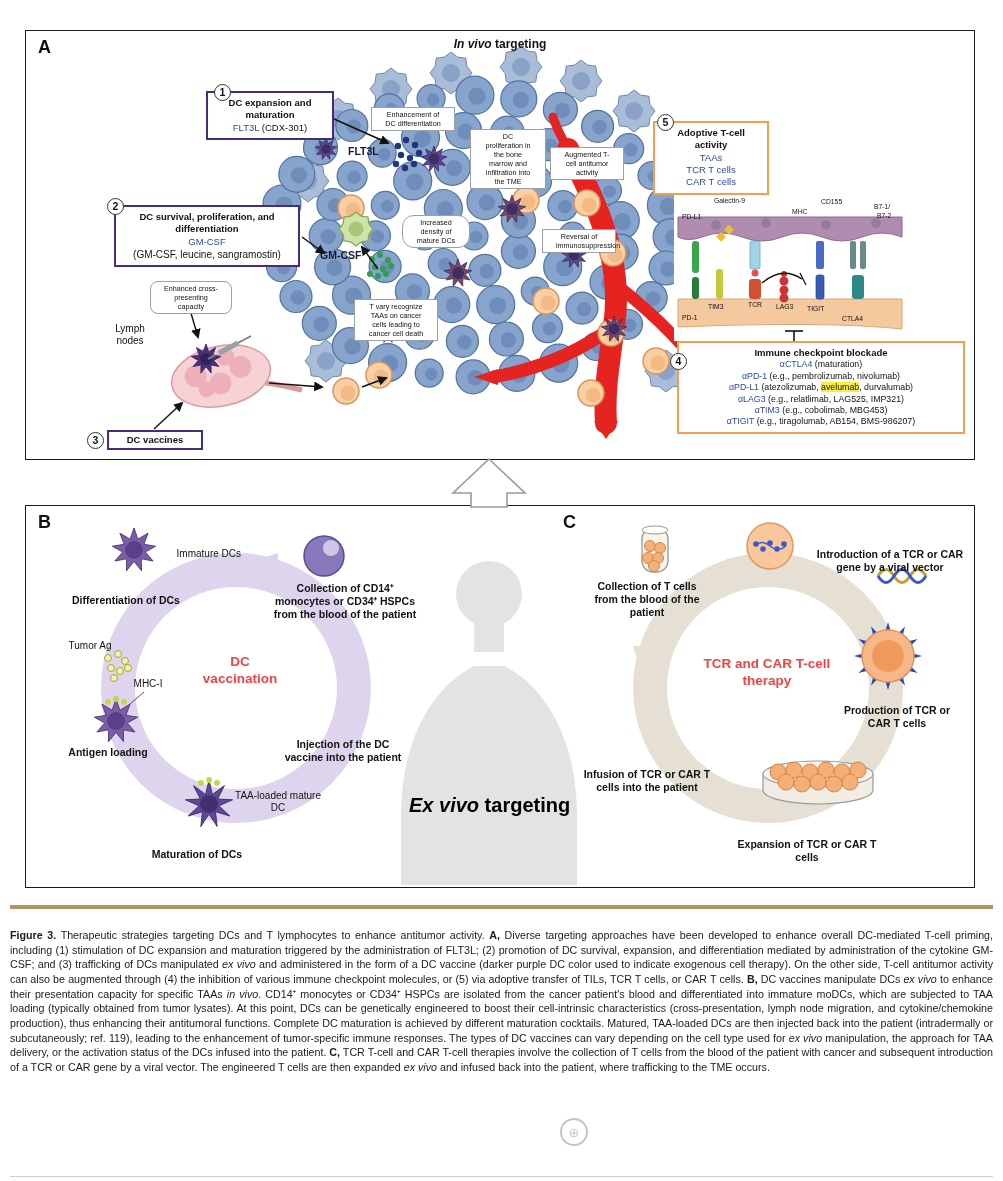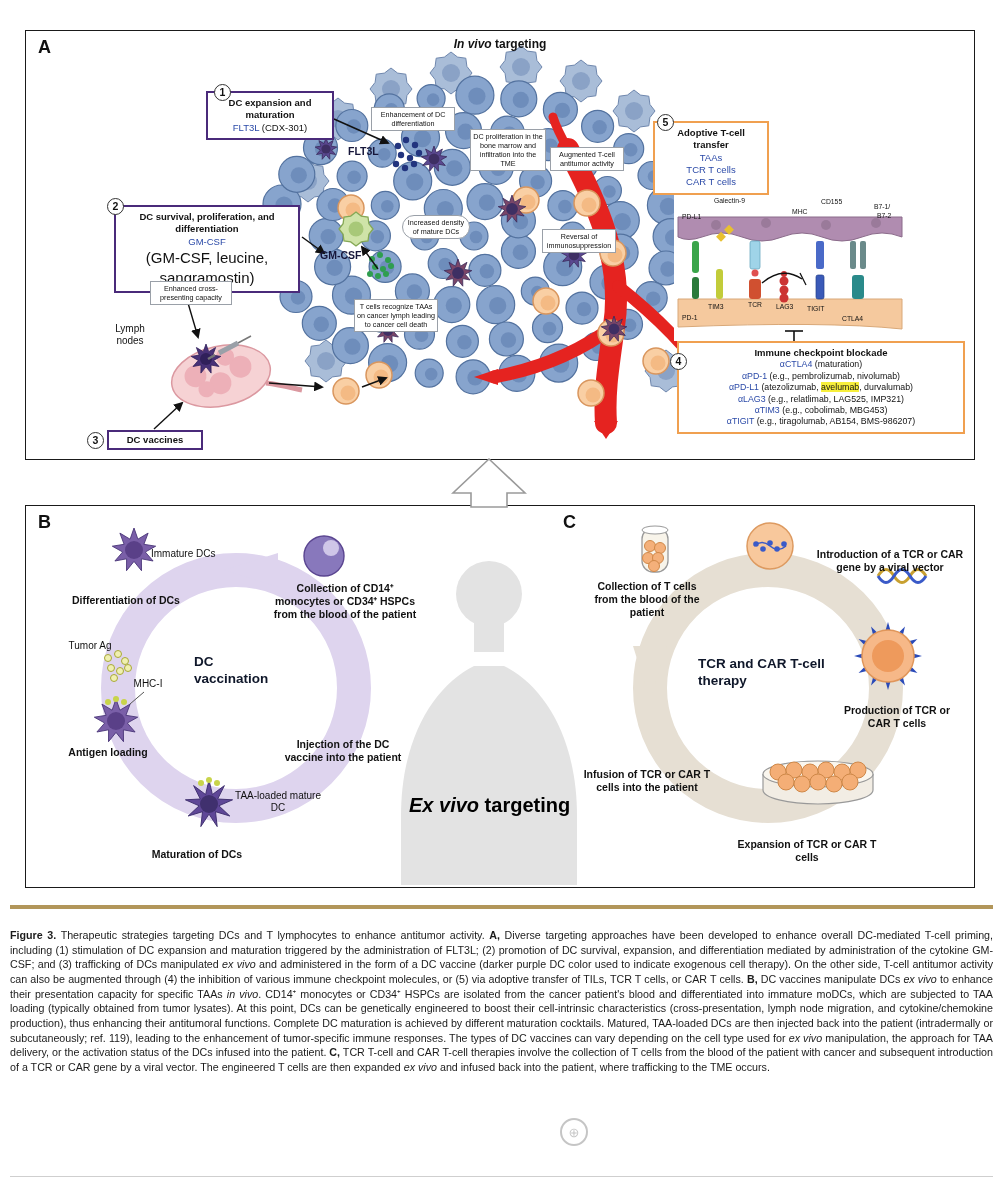--- a/index.html
+++ b/index.html
@@ -13,26 +13,26 @@
   .b { font-weight:bold; }
   .cobox { position:absolute; border:2px solid #4a2a7a; background:#fff; text-align:center;
            font-size:9.5px; line-height:1.3; padding:4px 5px; color:#111; }
   .cobox.orange { border-color:#f0a050; }
   .num { position:absolute; width:17px; height:17px; border:1.4px solid #333; border-radius:50%;
          background:#fff; font-size:10.5px; font-weight:bold; display:flex; align-items:center;
          justify-content:center; color:#111; z-index:4; }
   .drug { color:#2b4aa8; }
   .hl { background:#f7ef3c; }
   .tlabel { position:absolute; background:#fff; border:0.8px solid #9aa0a8; font-size:7.2px;
-            line-height:1.25; text-align:center; padding:2px 1px; color:#111; z-index:3; }
+            line-height:1.25; text-align:center; padding:2px 13px; color:#111; z-index:3; }
   .flabel { position:absolute; font-weight:bold; font-size:10.5px; color:#16163a; z-index:3; }
   .blabel { position:absolute; font-size:10.5px; font-weight:bold; text-align:center;
             line-height:1.25; color:#111; z-index:3; }
   .nlabel { position:absolute; font-size:10px; text-align:center; line-height:1.2; color:#111; z-index:3; }
-  .cyc { position:absolute; font-size:13.5px; font-weight:bold; color:#0f172a; 
+  .cyc { position:absolute; font-size:13.5px; font-weight:bold; color:#ef4444; text-align:center;
          line-height:1.25; z-index:3; }
   .ins { position:absolute; font-size:6.8px; line-height:1.05; color:#111; z-index:3; text-align:center; }
   .svgfill { position:absolute; left:0; top:0; }
   #caption { position:absolute; left:10px; top:928px; width:983px; font-size:10.7px;
              line-height:1.37; color:#1b1b1b; text-align:justify; }
   #rule { position:absolute; left:10px; top:905px; width:983px; height:3.5px; background:#b2965a; }
   #bottomline { position:absolute; left:10px; top:1176px; width:983px; height:1px; background:#cfcfcf; }
   #watermark { position:absolute; left:560px; top:1118px; display:flex; align-items:center; gap:8px;
                opacity:0.42; z-index:6; color:#666; }
   #watermark .wm-logo { width:28px; height:28px; border:2.5px solid #777; border-radius:50%;
@@ -336,31 +336,31 @@
     <div class="cobox" style="left:180px; top:60px; width:128px;">
       <span class="num" style="left:6px; top:-9px;">1</span>
       <div class="b">DC expansion and maturation</div>
       <div><span class="drug">FLT3L</span><span> (CDX-301)</span></div>
     </div>
 
     <div class="cobox" style="left:88px; top:174px; width:186px;">
       <span class="num" style="left:-9px; top:-9px;">2</span>
       <div class="b">DC survival, proliferation, and differentiation</div>
       <div class="drug">GM-CSF</div>
-      <div style="font-size:15px;">(GM-CSF, leucine, sangramostin)</div>
+      <div style="font-size:10px;">(GM-CSF, leucine, sangramostin)</div>
     </div>
 
     <div class="cobox" style="left:81px; top:399px; width:96px; padding:2px 4px;">
       <span class="num" style="left:-22px; top:0px;">3</span>
       <div class="b">DC vaccines</div>
     </div>
 
     <div class="cobox orange" style="left:627px; top:90px; width:116px;">
       <span class="num" style="left:2px; top:-9px;">5</span>
-      <div class="b">Adoptive T-cell transfer</div>
+      <div class="b">Adoptive T-cell activity</div>
       <div id="adoptive-list">
           <div class="drug">TAAs</div>
           <div class="drug">TCR T cells</div>
           <div class="drug">CAR T cells</div>
         </div>
     </div>
 
     <div class="cobox orange" style="left:651px; top:310px; width:288px; font-size:8.8px;">
       <span class="num" style="left:-9px; top:10px;">4</span>
       <div class="b" style="font-size:9.5px;">Immune checkpoint blockade</div>
@@ -372,22 +372,22 @@
           <div><span class="drug">αTIM3</span><span> (e.g., cobolimab, MBG453)</span></div>
           <div><span class="drug">αTIGIT</span><span> (e.g., tiragolumab, AB154, BMS-986207)</span></div>
         </div>
     </div>
 
     <div class="tlabel" style="left:345px; top:76px;  width:84px;">Enhancement of DC differentiation</div>
     <div class="tlabel" style="left:444px; top:98px;  width:76px;">DC proliferation in the bone marrow and infiltration into the TME</div>
     <div class="tlabel" style="left:524px; top:116px; width:74px;">Augmented T-cell antitumor activity</div>
     <div class="tlabel" style="left:376px; top:184px; width:68px;border-radius:12px;">Increased density of mature DCs</div>
     <div class="tlabel" style="left:516px; top:198px; width:74px;">Reversal of immunosuppression</div>
-    <div class="tlabel" style="left:328px; top:268px; width:84px;">T cells recognize TAAs on cancer lymph leading to cancer cell death</div>
-    <div class="tlabel" style="left:124px; top:250px; width:82px;">Enhanced cross-presenting capacity</div>
+    <div class="tlabel" style="left:328px; top:268px; width:84px;">T vary recognize TAAs on cancer cells leading to cancer cell death</div>
+    <div class="tlabel" style="left:124px; top:250px; width:82px;border-radius:8px;">Enhanced cross-presenting capacity</div>
 
     <div class="flabel" style="left:322px; top:114px;">FLT3L</div>
     <div class="flabel" style="left:294px; top:218px;">GM-CSF</div>
     <div class="nlabel" style="left:78px; top:292px; width:52px;">Lymph nodes</div>
 
     <div class="ins" style="left:688px; top:166px;">Galectin-9</div>
     <div class="ins" style="left:656px; top:182px;">PD-L1</div>
     <div class="ins" style="left:766px; top:177px;">MHC</div>
     <div class="ins" style="left:795px; top:167px;">CD155</div>
     <div class="ins" style="left:848px; top:172px;">B7-1/</div>
@@ -476,21 +476,21 @@
         <circle cx="760" cy="276" r="8" fill="#f4ae76" stroke="#cf8848" stroke-width="1"></circle>
         <circle cx="776" cy="278" r="8" fill="#f4ae76" stroke="#cf8848" stroke-width="1"></circle>
         <circle cx="792" cy="276" r="8" fill="#f4ae76" stroke="#cf8848" stroke-width="1"></circle>
         <circle cx="808" cy="278" r="8" fill="#f4ae76" stroke="#cf8848" stroke-width="1"></circle>
         <circle cx="824" cy="276" r="8" fill="#f4ae76" stroke="#cf8848" stroke-width="1"></circle>
       </svg>
 
     <div class="abs plabel" style="left:12px; top:6px;">B</div>
     <div class="abs plabel" style="left:537px; top:6px;">C</div>
 
-    <div class="nlabel" style="left:125px; top:42px; width:90px; text-align:left;">Immature DCs</div>
+    <div class="nlabel" style="left:125px; top:42px; width:90px; text-align:right;">Immature DCs</div>
     <div class="blabel" style="left:40px;  top:88px;  width:120px;">Differentiation of DCs</div>
     <div class="blabel" style="left:245px; top:76px;  width:148px;">Collection of CD14⁺ monocytes or CD34⁺ HSPCs from the blood of the patient</div>
     <div class="nlabel" style="left:34px;  top:134px; width:60px;">Tumor Ag</div>
     <div class="nlabel" style="left:100px; top:172px; width:44px;">MHC-I</div>
     <div class="cyc" style="left:168px; top:148px; width:92px;">DC vaccination</div>
     <div class="blabel" style="left:26px;  top:240px; width:112px;">Antigen loading</div>
     <div class="blabel" style="left:258px; top:232px; width:118px;">Injection of the DC vaccine into the patient</div>
     <div class="nlabel" style="left:204px; top:284px; width:96px;">TAA-loaded mature DC</div>
     <div class="blabel" style="left:122px; top:342px; width:98px;">Maturation of DCs</div>
 

